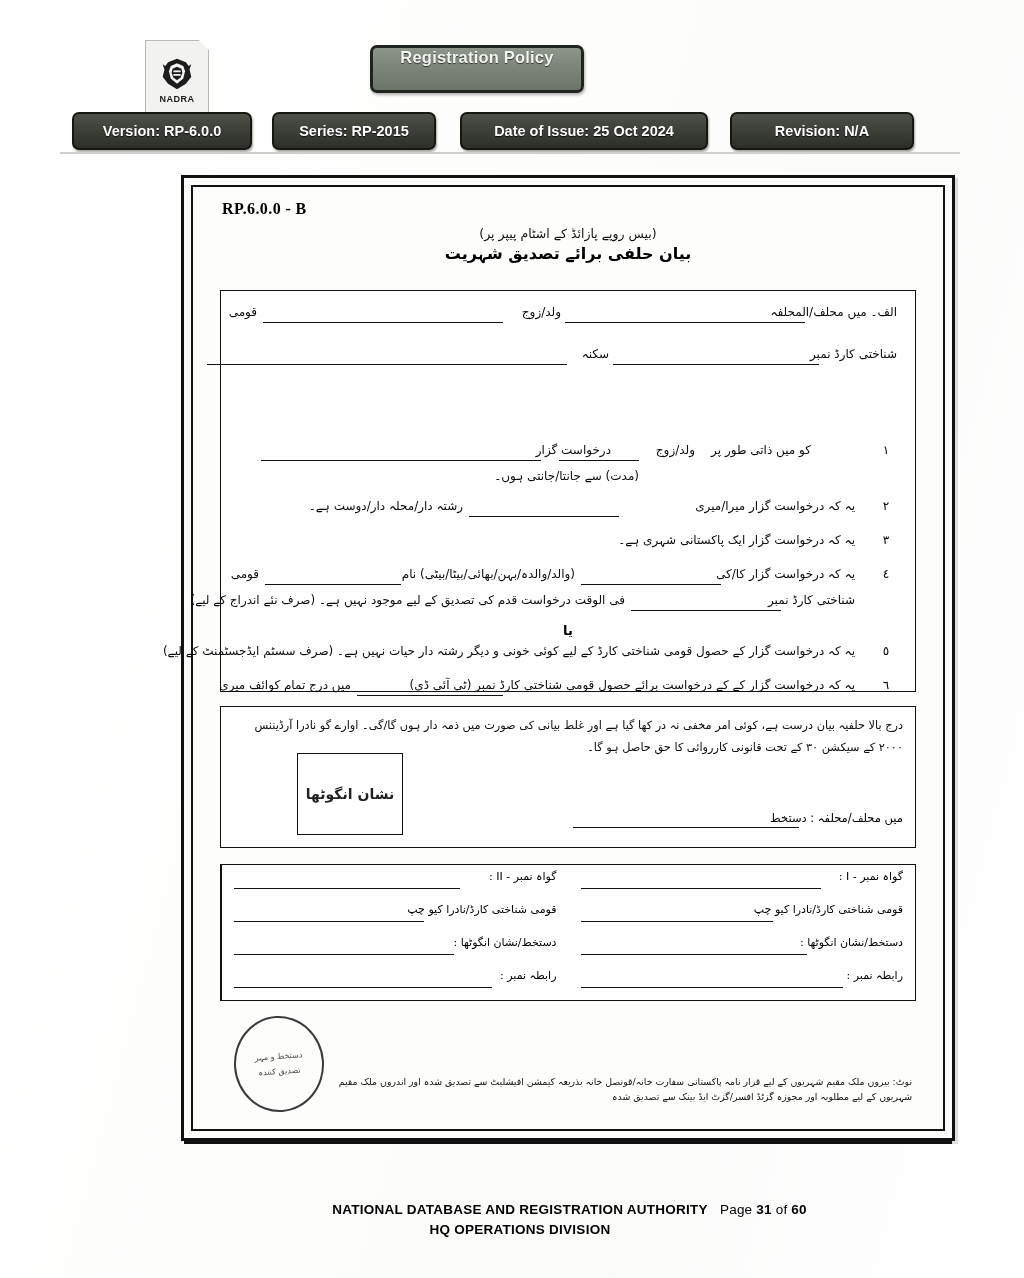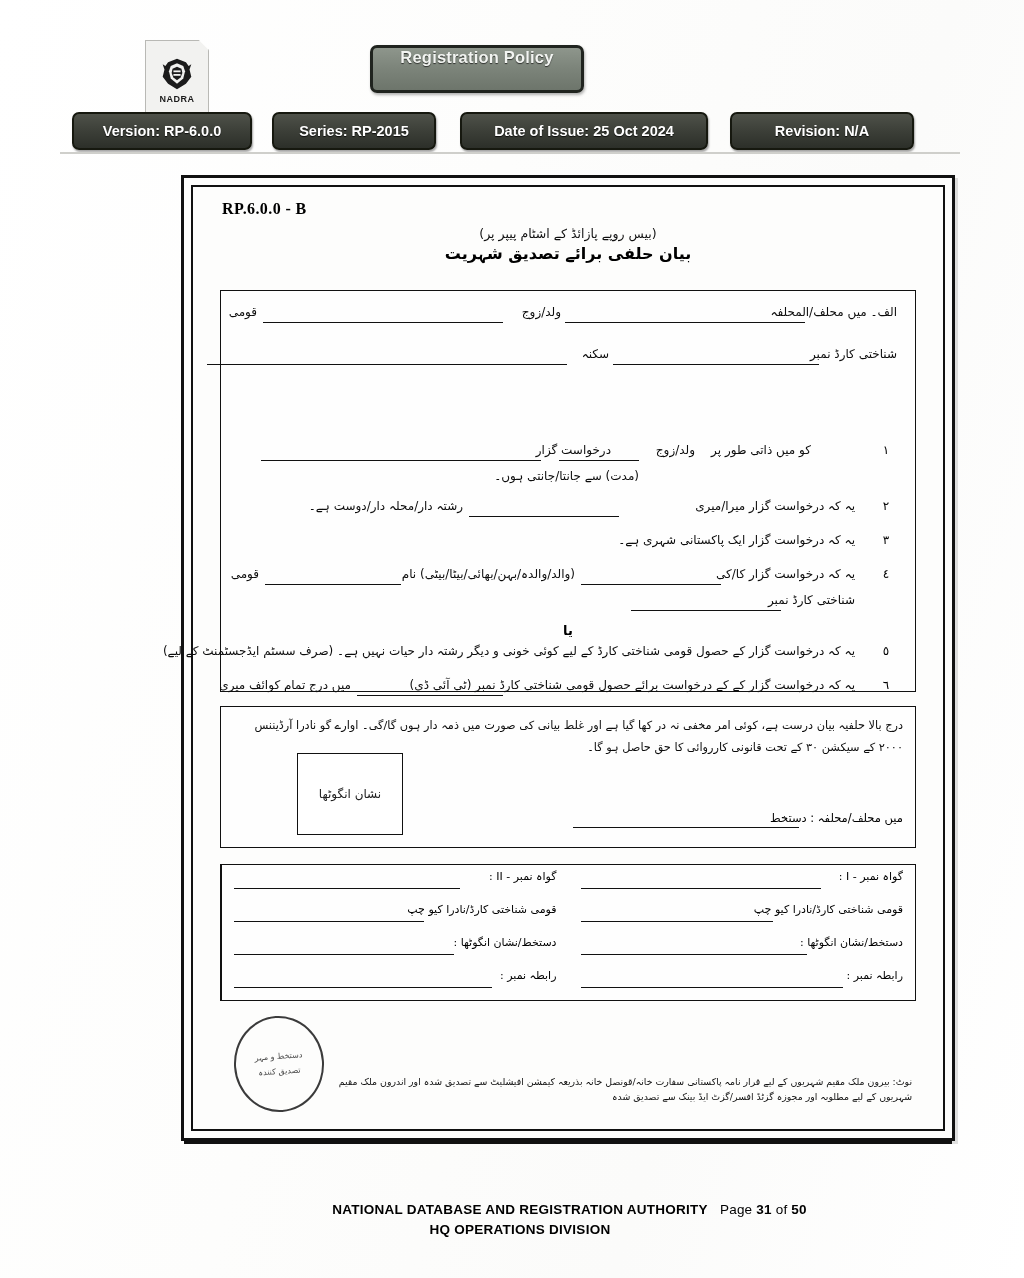--- a/index.html
+++ b/index.html
@@ -164,21 +164,21 @@
     direction:rtl;text-align:right;
     font-family:"DejaVu Sans",sans-serif;font-size:11.3px;line-height:1.95;
     color:#0d0d0d;
   }
   .thumb-box{
     position:absolute;left:76px;top:46px;width:104px;height:80px;
     border:1.5px solid #111;background:#fff;
     display:flex;align-items:center;justify-content:center;
   }
   .thumb-box span{
-    direction:rtl;font-family:"DejaVu Sans",sans-serif;font-size:12px;color:#222;
+    direction:rtl;font-family:"DejaVu Sans",sans-serif;font-size:14px;color:#222;font-weight:bold;
   }
   .sign-row{
     position:absolute;right:12px;top:104px;width:420px;height:22px;
   }
   .sign-row .lbl{
     position:absolute;right:0;top:0;direction:rtl;
     font-family:"DejaVu Sans",sans-serif;font-size:11.5px;
   }
 
   
@@ -344,20 +344,21 @@
         <div class="item-body">
           <div class="item-txt" style="right:16px;">یہ کہ درخواست گزار کا/کی</div>
           <div class="rule" style="right:150px;width:140px;"></div>
           <div class="item-txt" style="right:296px;">(والد/والدہ/بہن/بھائی/بیٹا/بیٹی) نام</div>
           <div class="rule" style="right:470px;width:136px;"></div>
           <div class="item-txt" style="right:612px;">قومی</div>
         </div>
         <div class="sub-line" style="height:28px;">
           <div class="item-txt" style="right:16px;">شناختی کارڈ نمبر</div>
           <div class="rule" style="right:90px;width:150px;top:19px;"></div>
+          <div class="item-txt" style="right:246px;">فی الوقت درخواست قدم کی تصدیق کے لیے موجود نہیں ہے۔ (صرف نئے اندراج کے لیے)</div>
         </div>
       </div>
 
       <div class="or-sep">یا</div>
 
       <div class="item">
         <div class="item-num">٥</div>
         <div class="item-body">
           <div class="item-txt" style="right:16px;">یہ کہ درخواست گزار کے حصول قومی شناختی کارڈ کے لیے کوئی خونی و دیگر رشتہ دار حیات نہیں ہے۔ (صرف سسٹم ایڈجسٹمنٹ کے لیے)</div>
         </div>
@@ -443,15 +444,15 @@
 
 <div class="footer">
   <div class="footer-org">
     <div>NATIONAL DATABASE AND REGISTRATION AUTHORITY</div>
     <div>HQ OPERATIONS DIVISION</div>
   </div>
   <div class="footer-page">
     <span>Page</span>
     <b>31</b>
     <span>of</span>
-    <b>50</b>
+    <b>60</b>
   </div>
 </div>
 
 </body></html>

